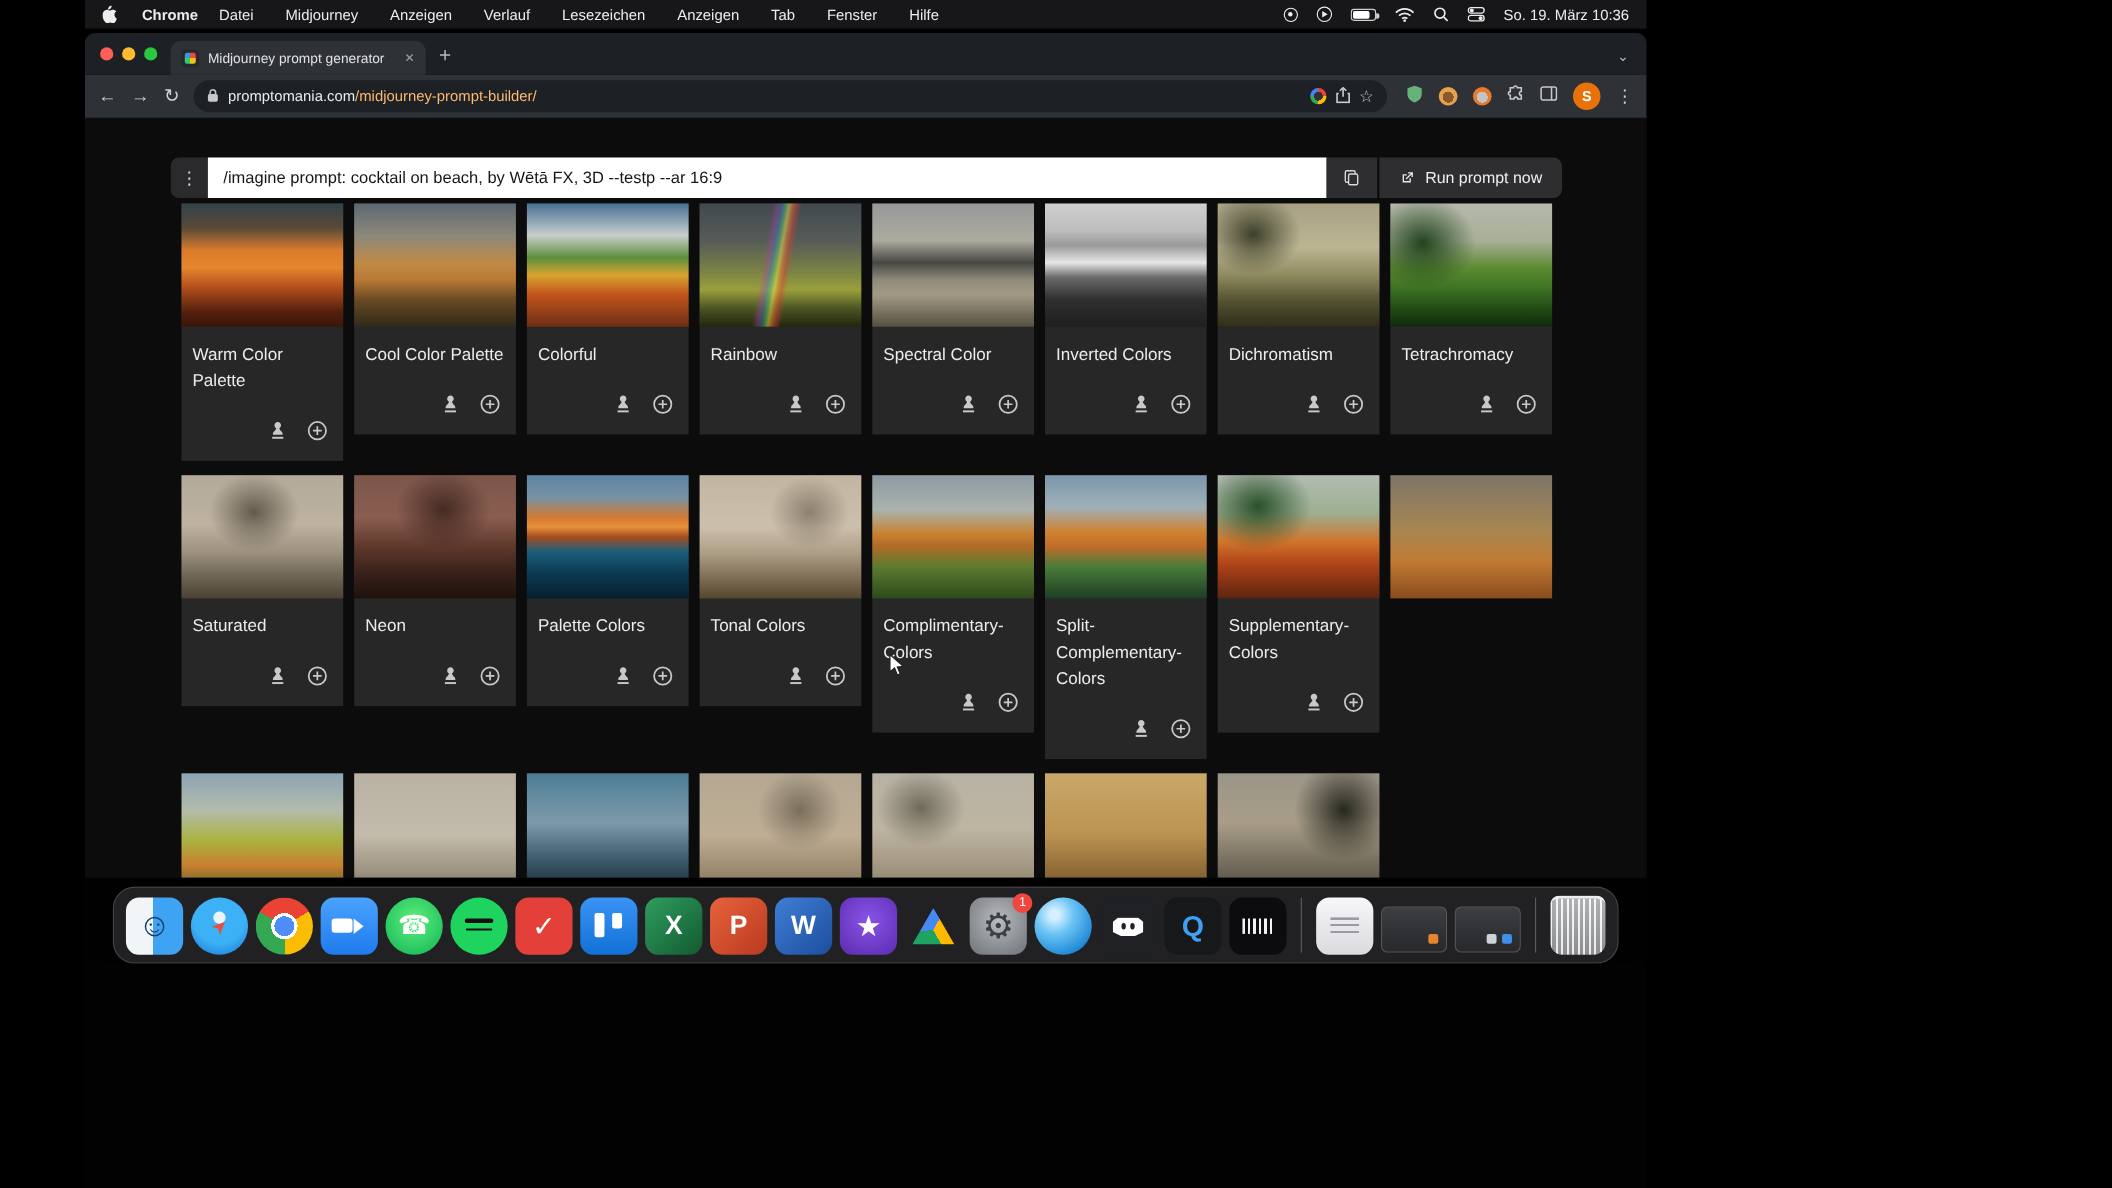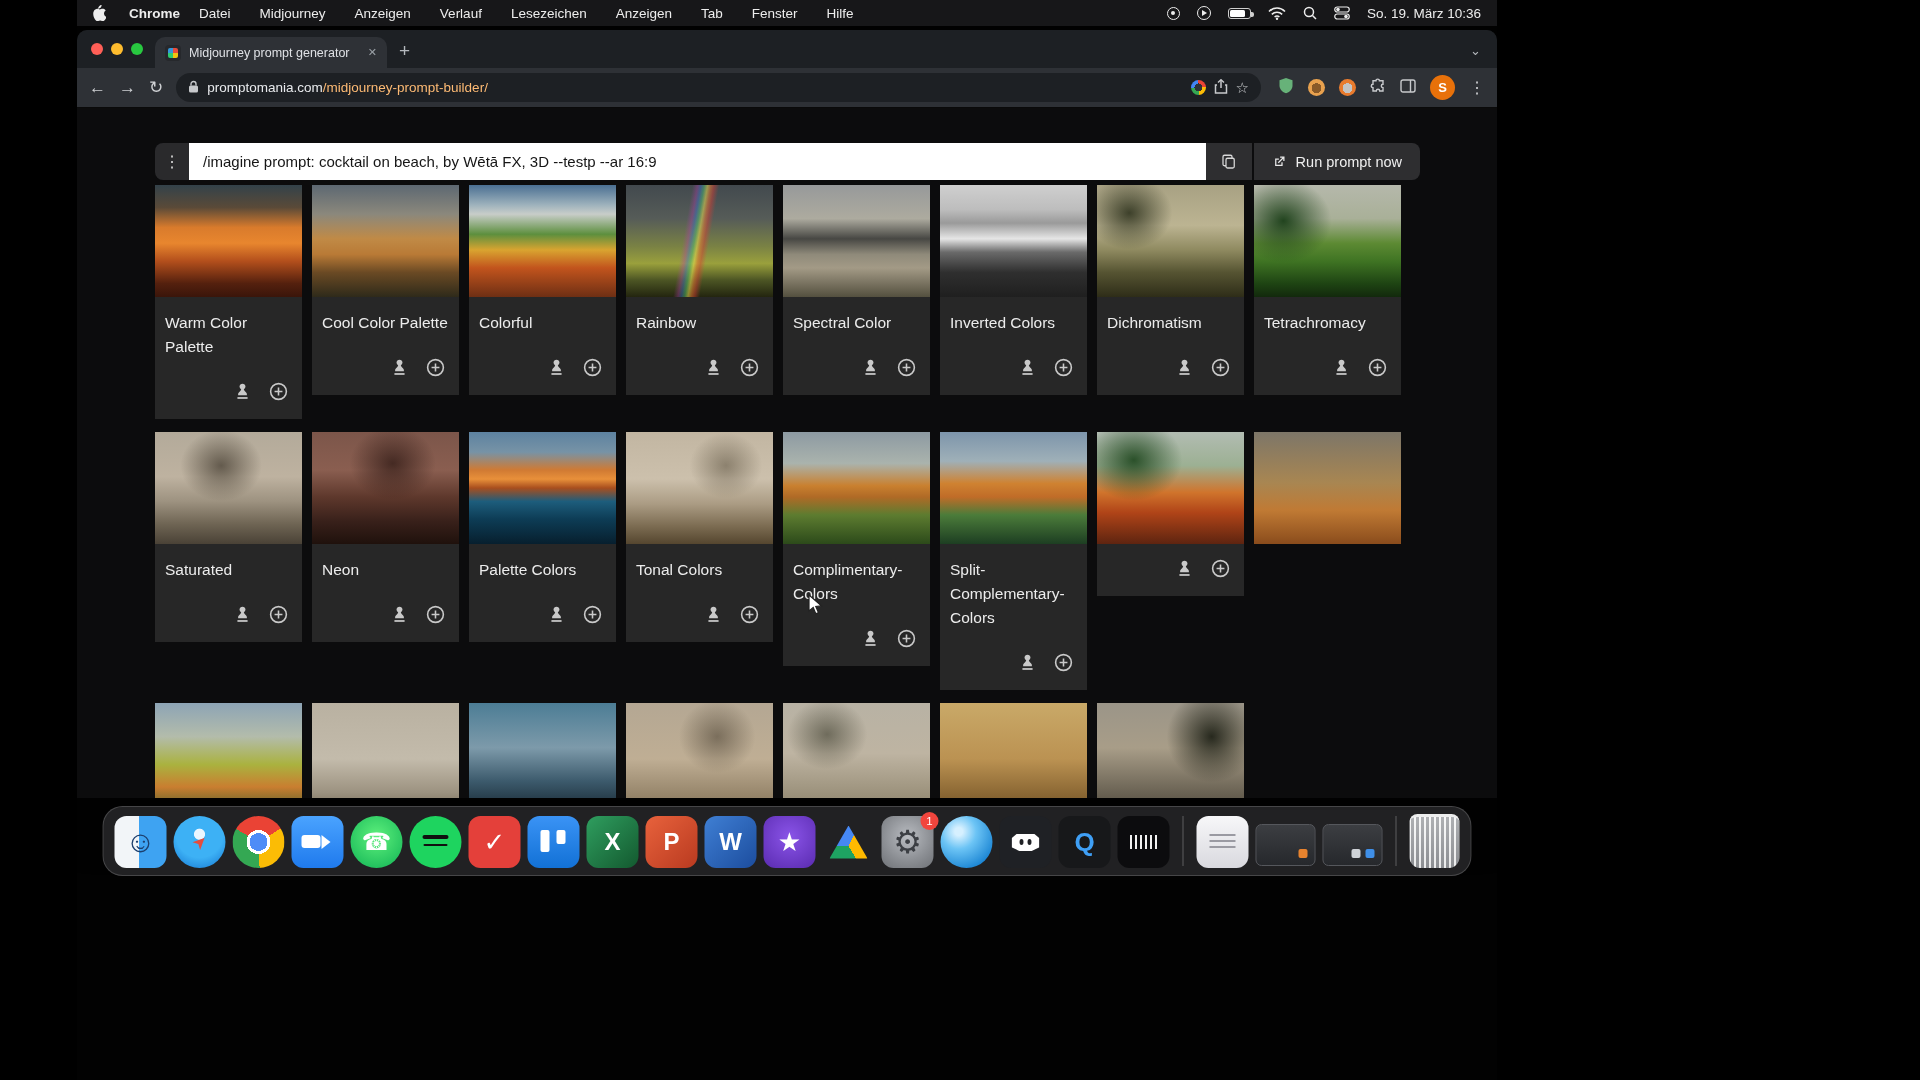--- a/index.html
+++ b/index.html
@@ -63,21 +63,21 @@
   
   .page { position:relative; height:690px; background:#0c0c0d; overflow:hidden; }
   .promptbar { position:absolute; top:35px; left:78px; right:77px; height:37px; display:flex; border-radius:8px; overflow:hidden; }
   .seg { display:flex; align-items:center; justify-content:center; }
   .seg-kebab { width:34px; background:#2a2a2c; color:#d8d8d8; font-size:16px; }
   .prompt-input { flex:1; height:100%; border:0; outline:0; background:#fff; color:#161616; font-size:15px;
                   padding:0 14px; font-family:"Liberation Sans", sans-serif; }
   .seg-copy { width:46px; background:#2e2e30; }
   .seg-run { background:#2e2e30; border-left:2px solid #0c0c0d; padding:0 18px; gap:9px; color:#f0f0f0; font-size:14.5px; white-space:nowrap; }
 
-  .grid { position:absolute; top:77px; left:78px; width:1246px; display:grid;
+  .grid { position:absolute; top:77px; left:88px; width:1246px; display:grid;
           grid-template-columns:repeat(8, 147px); column-gap:10px; row-gap:13px; align-items:start; }
   .card { background:#272727; }
   .thumb { height:112px; width:100%; }
   .card-label { padding:14px 10px 8px; color:#ececec; font-size:15.5px; line-height:24px; min-height:10px; }
   .actions { display:flex; justify-content:flex-end; gap:12px; padding:12px 12px 16px; }
   .act { width:24px; height:24px; color:#c9c9c9; display:flex; align-items:center; justify-content:center; }
 
   
   .cursor { position:absolute; left:730px; top:486px; z-index:90; }
 
@@ -550,20 +550,21 @@
         <svg viewBox="0 0 24 24" width="21" height="21">
                   <circle cx="12" cy="12" r="9" fill="none" stroke="currentColor" stroke-width="1.8"></circle>
                   <path d="M12 7.5v9M7.5 12h9" stroke="currentColor" stroke-width="1.8"></path>
                 </svg>
       </span>
     </div>
   </div>
 
   <div class="card">
     <div class="thumb" style="background: radial-gradient(50% 55% at 25% 25%, rgba(30, 70, 30, 0.9), transparent 66%), linear-gradient(rgb(178, 188, 178) 0%, rgb(156, 176, 147) 30%, rgb(208, 116, 44) 54%, rgb(176, 68, 24) 72%, rgb(94, 36, 16) 100%);"></div>
+    <div class="card-label">Supplementary-Colors</div>
     <div class="actions">
       <span class="act">
         <svg viewBox="0 0 24 24" width="21" height="21">
                   <path fill="currentColor" d="M12 3c1.9 0 3.4 1.5 3.4 3.4 0 1.3-.8 2.5-1.9 3.1.3 1 .8 1.9 1.5 2.6.9.9 2 1.6 2 2.9v1.2H7V15c0-1.3 1.1-2 2-2.9.7-.7 1.2-1.6 1.5-2.6-1.1-.6-1.9-1.8-1.9-3.1C8.6 4.5 10.1 3 12 3z"></path>
                   <rect x="6.2" y="18.4" width="11.6" height="2" fill="currentColor"></rect>
                 </svg>
       </span>
       <span class="act">
         <svg viewBox="0 0 24 24" width="21" height="21">
                   <circle cx="12" cy="12" r="9" fill="none" stroke="currentColor" stroke-width="1.8"></circle>

